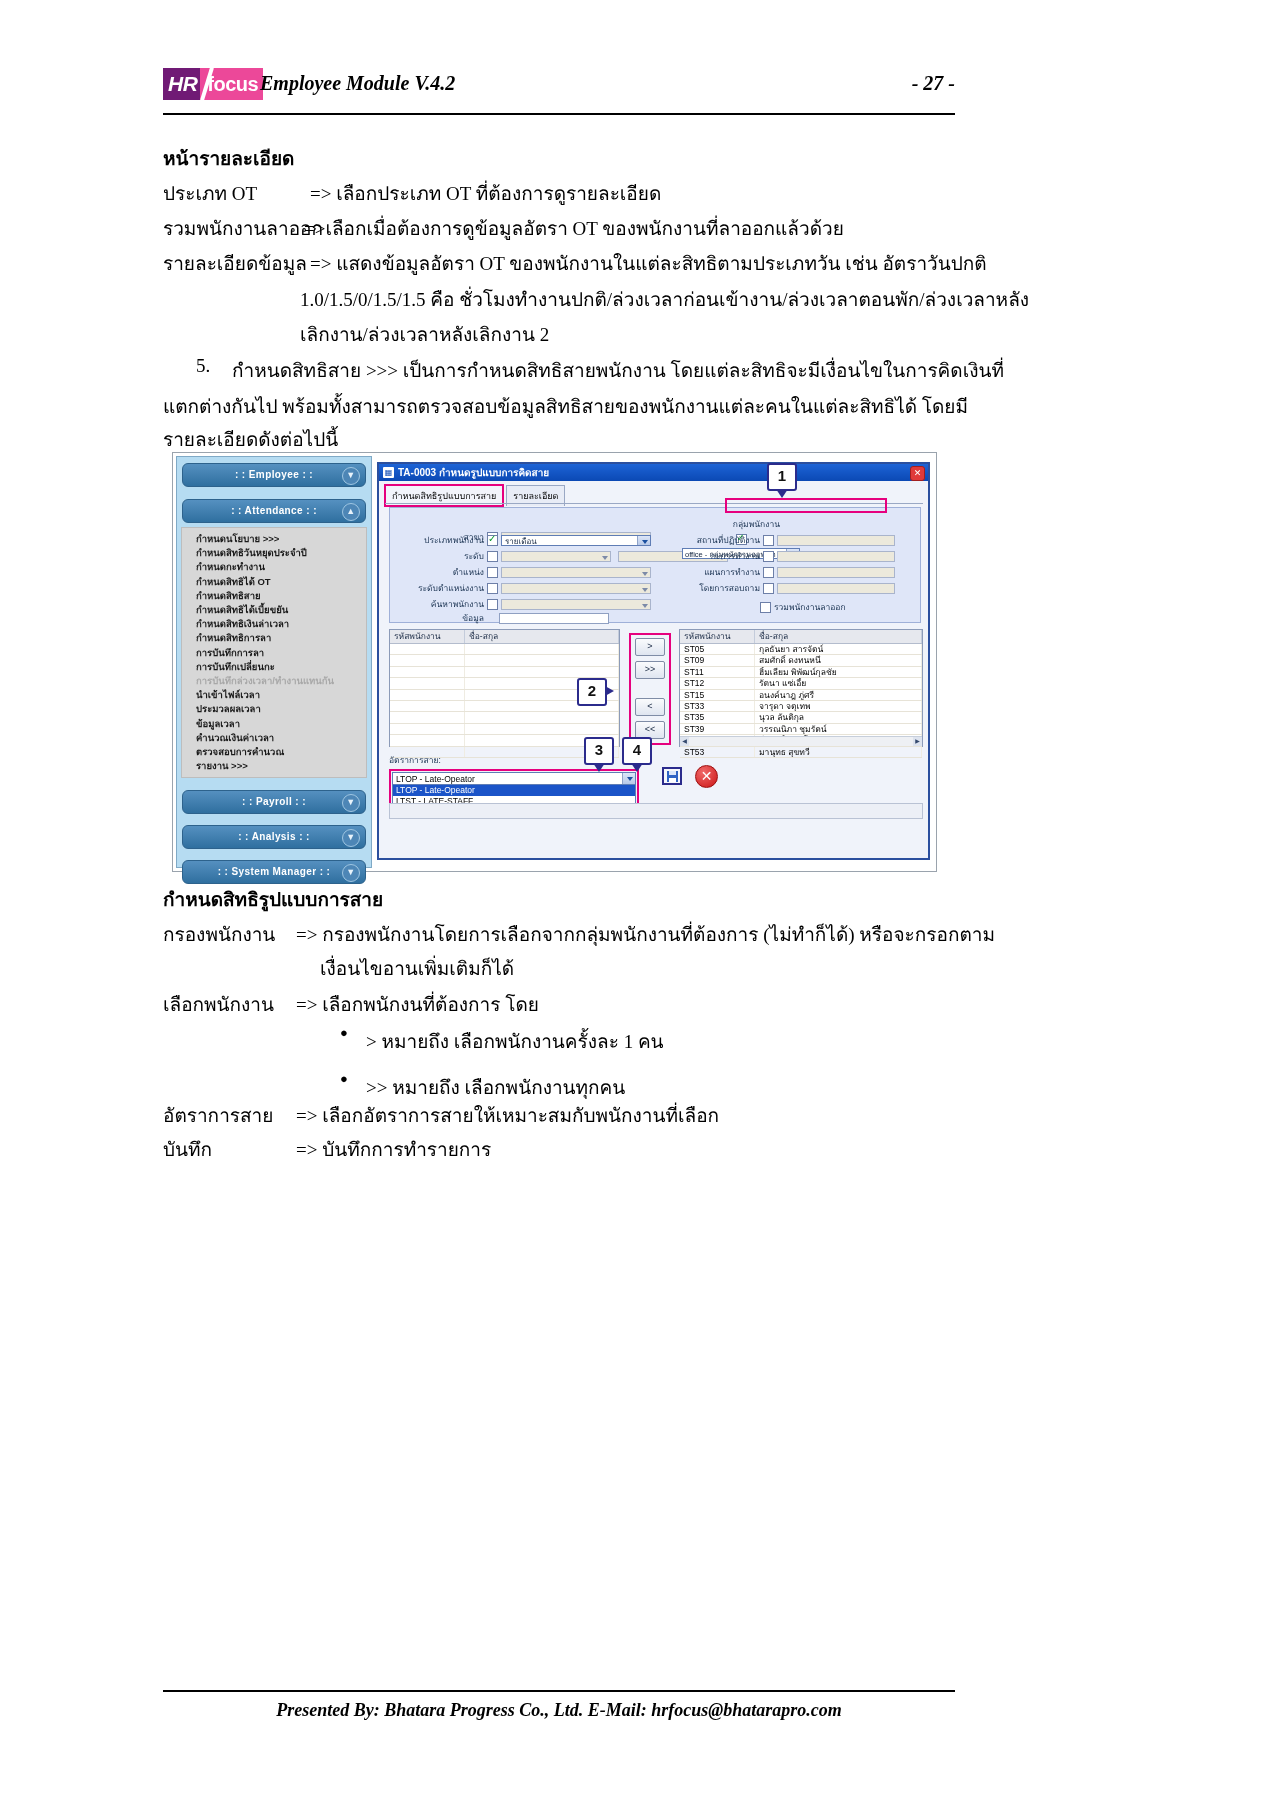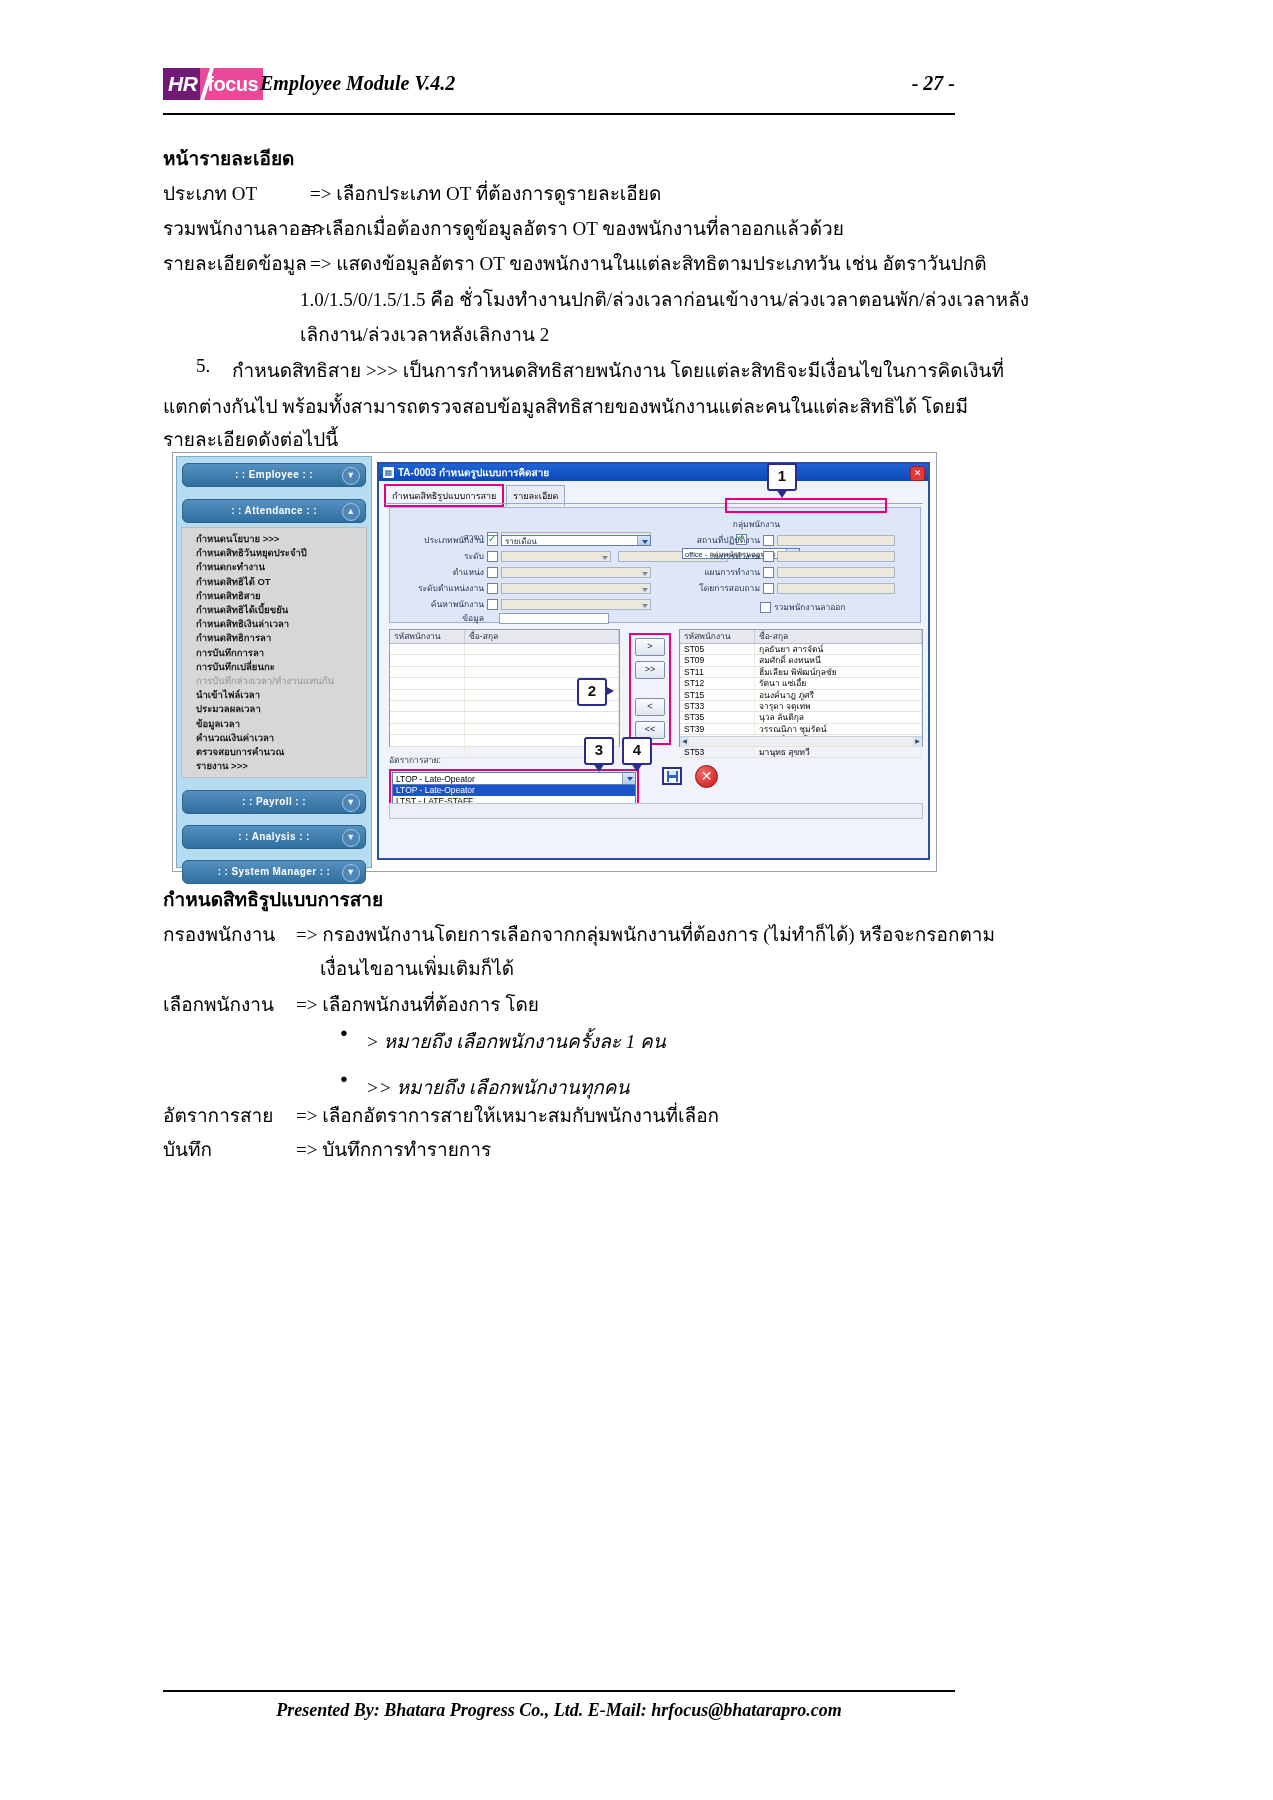--- a/index.html
+++ b/index.html
@@ -151,21 +151,21 @@
     border-bottom:5px solid transparent;border-left:9px solid #2b2b8c;}
 
   .pinkbox{position:absolute;border:2px solid #e6007e;box-sizing:border-box;z-index:20;}
 
   
   .foot-rule{position:absolute;left:163px;top:1690px;width:792px;border-top:2px solid #000;}
   .foot{position:absolute;left:163px;top:1700px;width:792px;text-align:center;
     font-style:italic;font-weight:bold;font-size:18px;}
 
   ul.bul{position:absolute;margin:0;padding:0;list-style:none;}
-  ul.bul li{position:relative;font-size:19px;padding-left:26px;margin-bottom:16px;white-space:nowrap;font-style:italic;}
+  ul.bul li{position:relative;font-size:19px;padding-left:26px;margin-bottom:16px;white-space:nowrap;}
   ul.bul li:before{content:"\25CF";position:absolute;left:0;top:-1px;font-size:13px;}
 </style>
 </head>
 <body>
 
 <div class="page">
 
   <div class="hdr">
     <div class="logo">
       <div class="logo-hr">HR</div>

